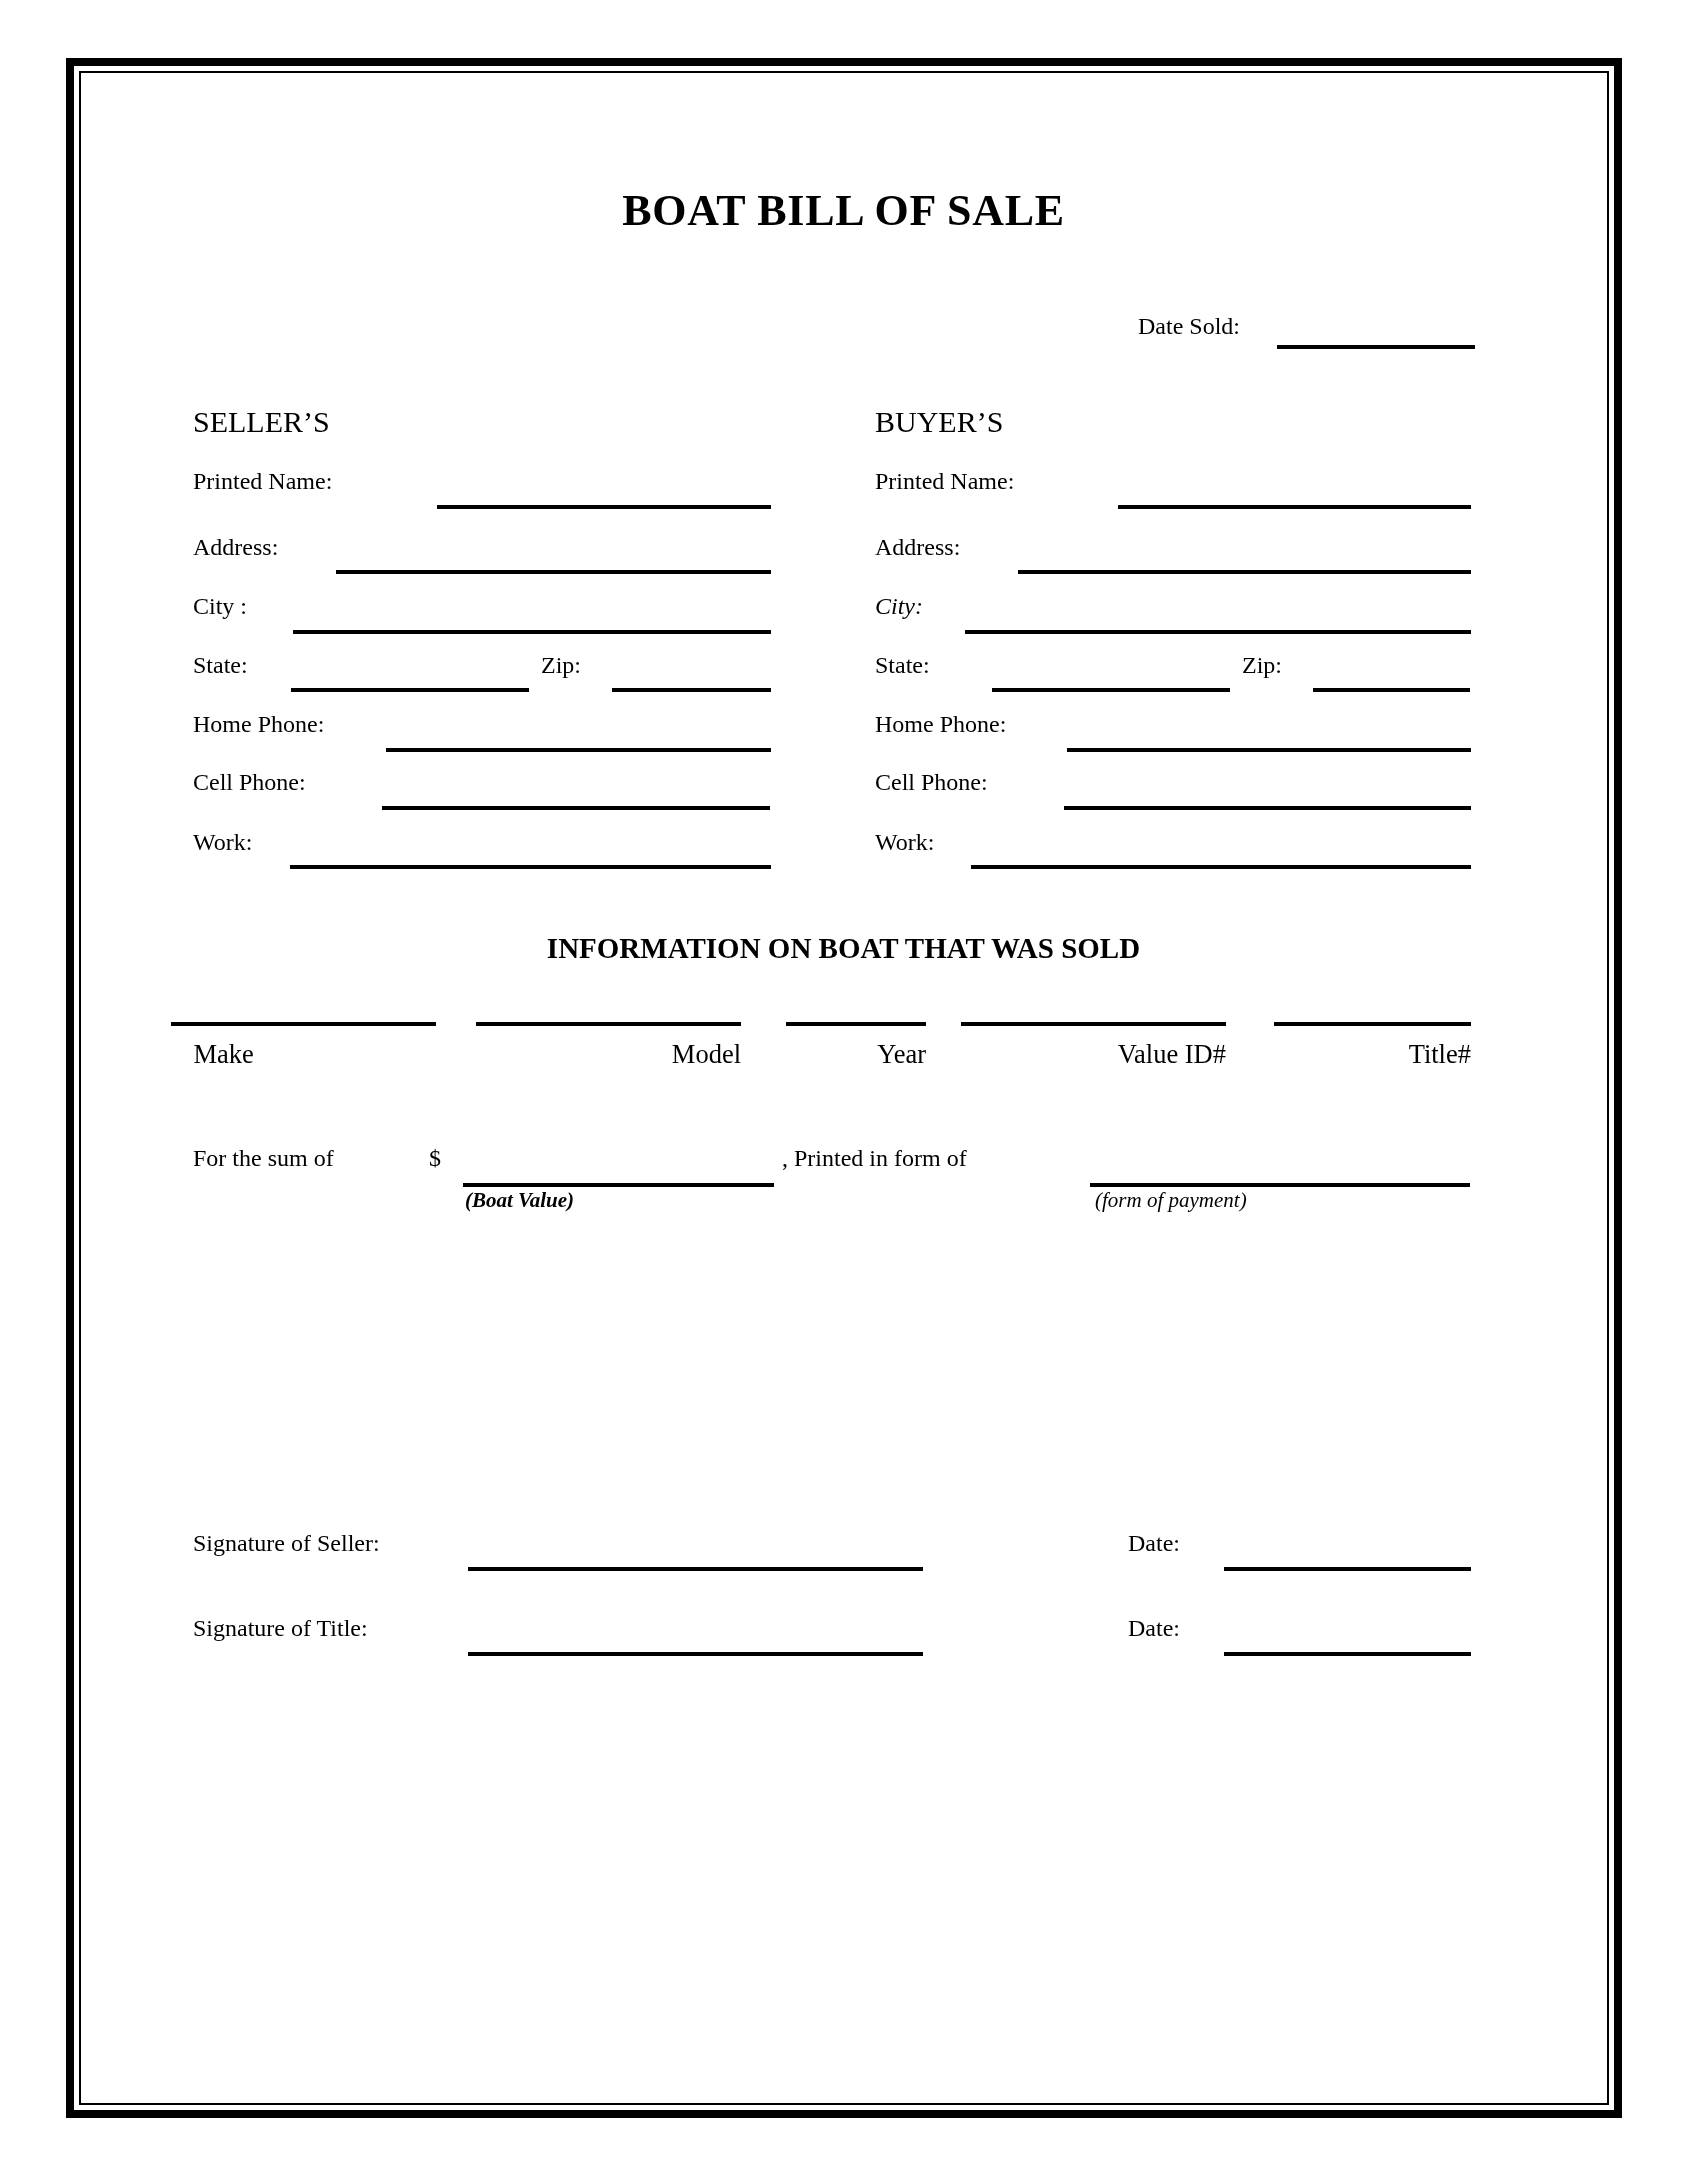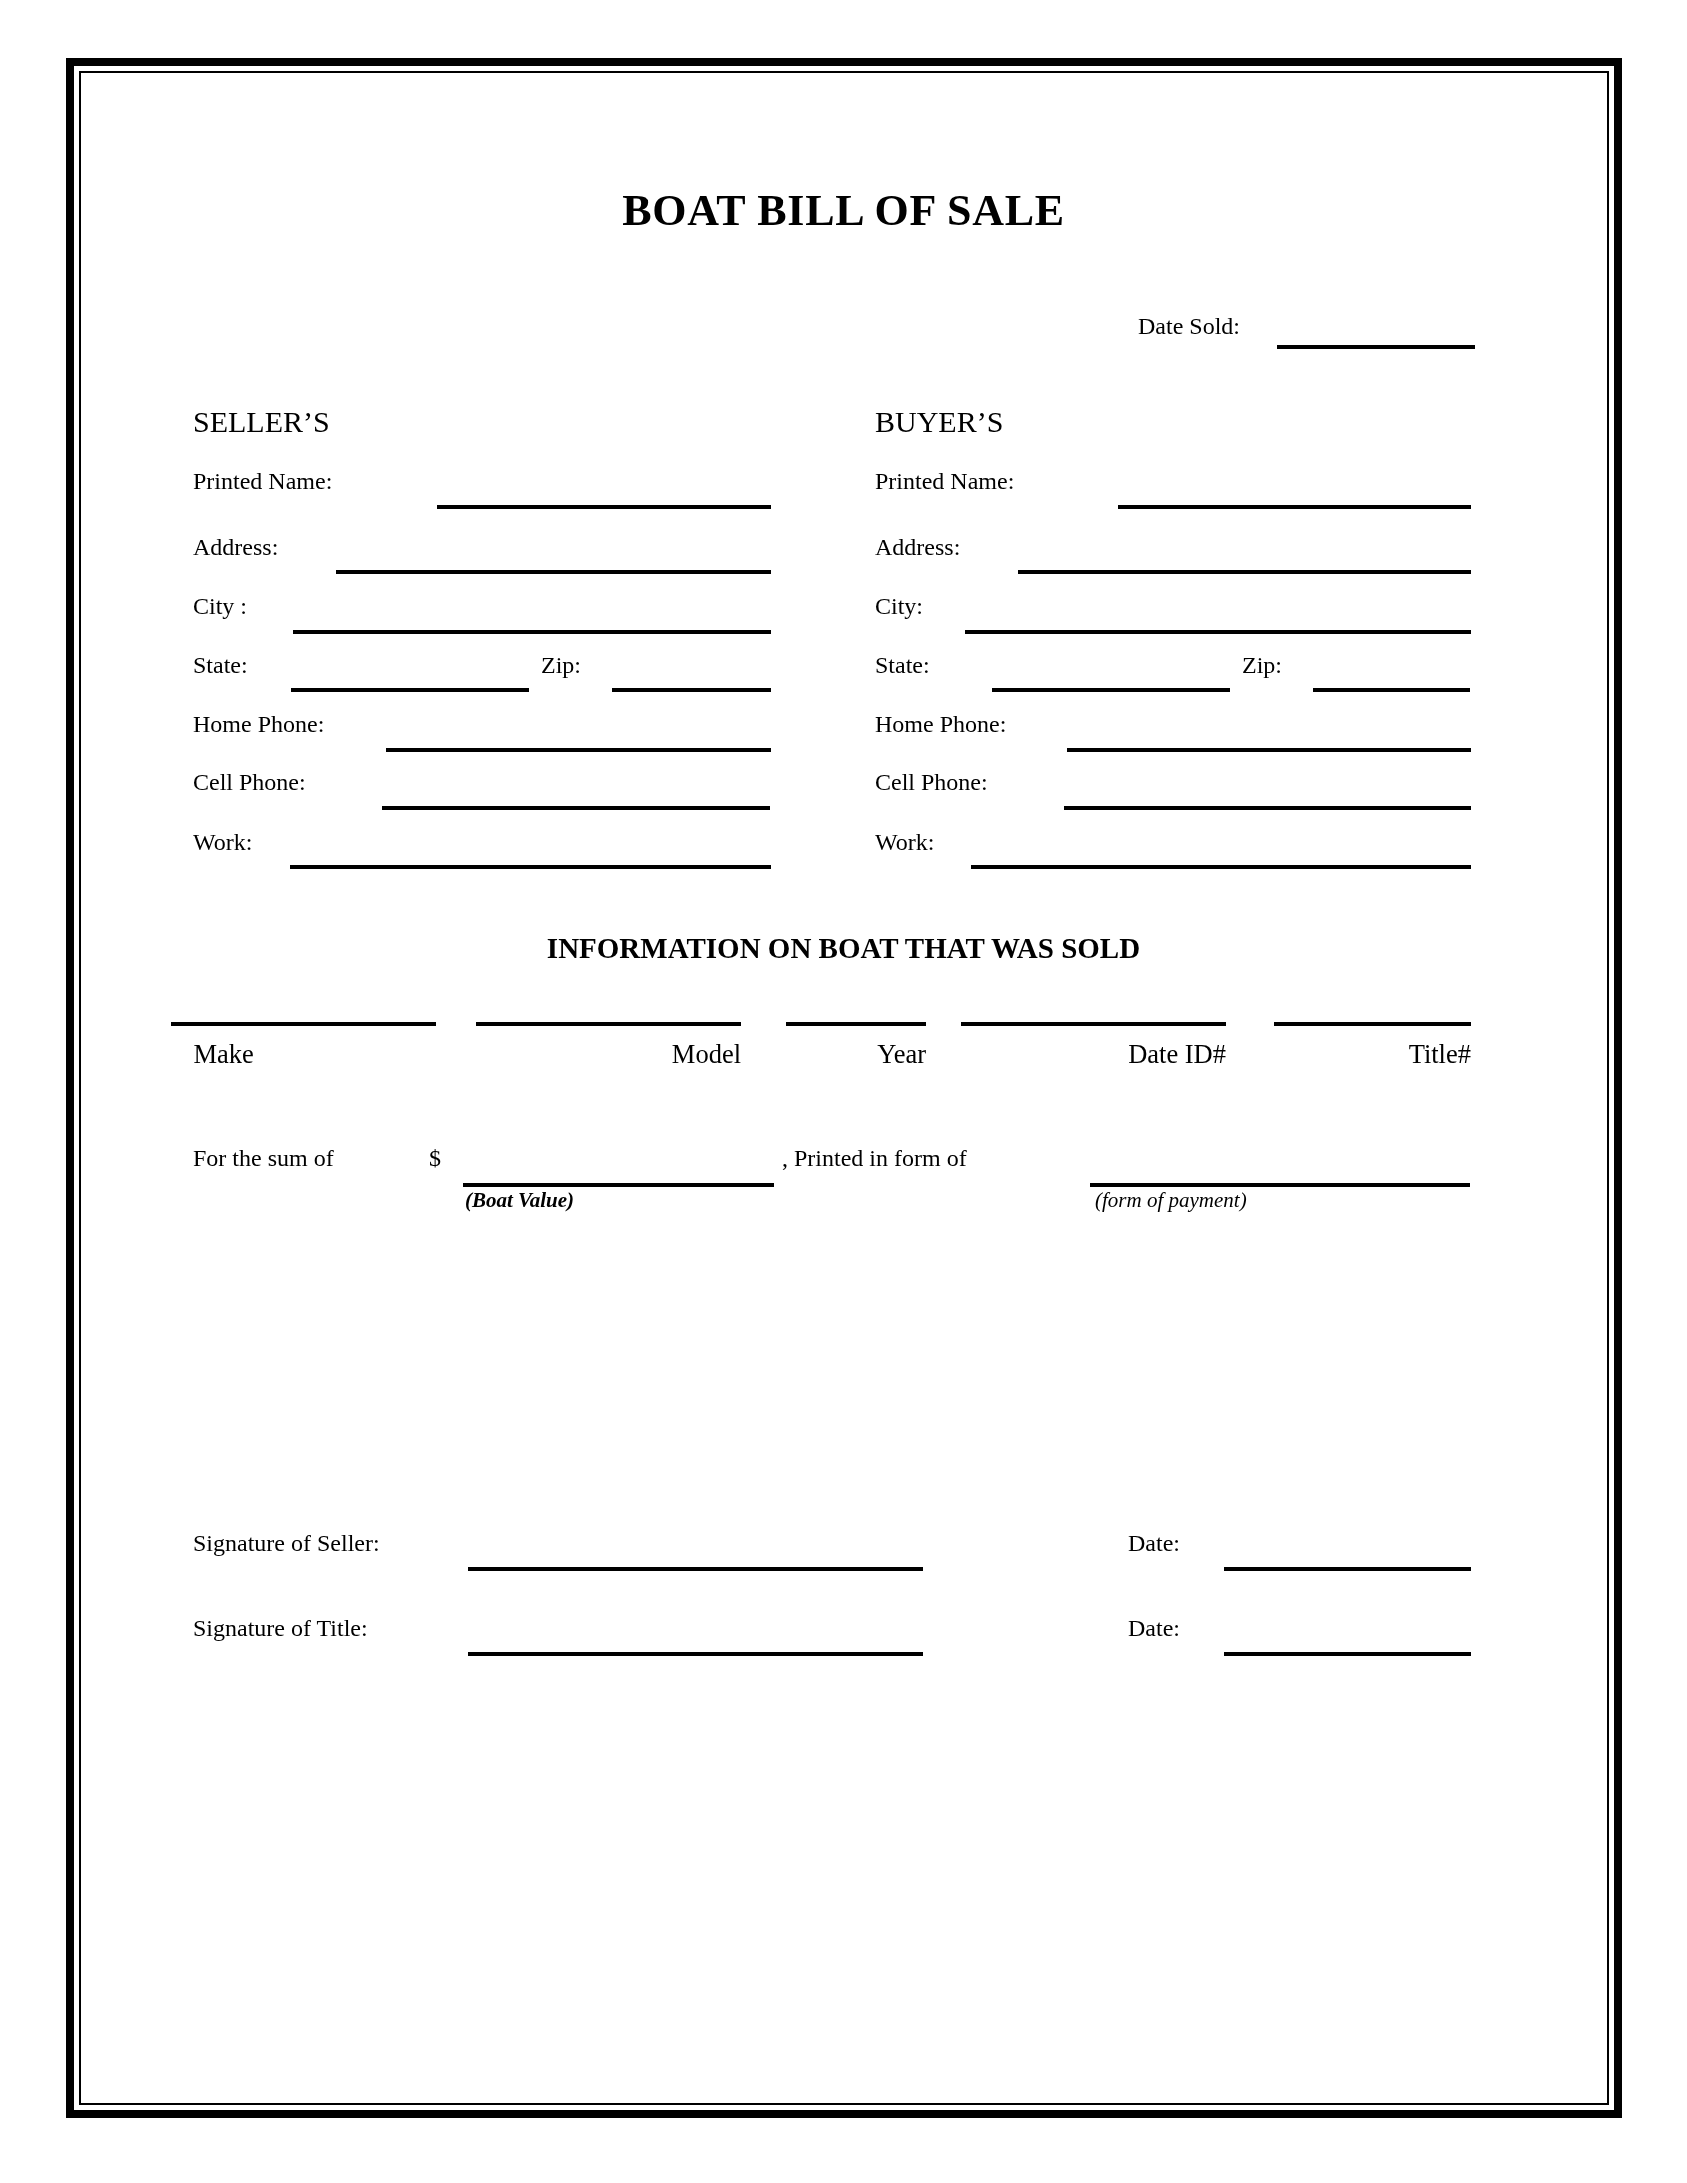--- a/index.html
+++ b/index.html
@@ -141,21 +141,21 @@
   <div class="ln" style="left:290px; top:865px; width:481px;"></div>
 
   <div class="label-bold" style="left:875px; top:407px;">BUYER’S</div>
 
   <div class="label" style="left:875px; top:466px;">Printed Name:</div>
   <div class="ln" style="left:1118px; top:505px; width:353px;"></div>
 
   <div class="label" style="left:875px; top:532px;">Address:</div>
   <div class="ln" style="left:1018px; top:570px; width:453px;"></div>
 
-  <div class="label" style="left:875px; top:591px;">City:</div>
+  <div class="label" style="left:875px; top:591px;font-style:italic;">City:</div>
   <div class="ln" style="left:965px; top:630px; width:506px;"></div>
 
   <div class="label" style="left:875px; top:650px;">State:</div>
   <div class="ln" style="left:992px; top:688px; width:238px;"></div>
   <div class="label" style="left:1242px; top:650px;">Zip:</div>
   <div class="ln" style="left:1313px; top:688px; width:157px;"></div>
 
   <div class="label" style="left:875px; top:709px;">Home Phone:</div>
   <div class="ln" style="left:1067px; top:748px; width:404px;"></div>
 
@@ -169,21 +169,21 @@
 
   <div class="ln" style="left:171px; top:1022px; width:265px;"></div>
   <div class="ln" style="left:476px; top:1022px; width:265px;"></div>
   <div class="ln" style="left:786px; top:1022px; width:140px;"></div>
   <div class="ln" style="left:961px; top:1022px; width:265px;"></div>
   <div class="ln" style="left:1274px; top:1022px; width:197px;"></div>
 
   <div class="col-label" style="left:171px; top:1039px; width:265px; text-align:left; padding-left:22.5px; box-sizing:border-box;">Make</div>
   <div class="col-label" style="left:476px; top:1039px; width:265px;">Model</div>
   <div class="col-label" style="left:786px; top:1039px; width:140px;">Year</div>
-  <div class="col-label" style="left:961px; top:1039px; width:265px;">Date ID#</div>
+  <div class="col-label" style="left:961px; top:1039px; width:265px;">Value ID#</div>
   <div class="col-label" style="left:1274px; top:1039px; width:197px;">Title#</div>
 
   <div class="label" style="left:193px; top:1143px;">For the sum of</div>
   <div class="label" style="left:429px; top:1143px;">$</div>
   <div class="ln" style="left:463px; top:1183px; width:311px;"></div>
   <div class="italic-note" style="left:465px; top:1188px;font-weight:bold;">(Boat Value)</div>
 
   <div class="label" style="left:782px; top:1143px;">, Printed in form of</div>
   <div class="ln" style="left:1090px; top:1183px; width:380px;"></div>
   <div class="italic-note" style="left:1095px; top:1188px;">(form of payment)</div>

